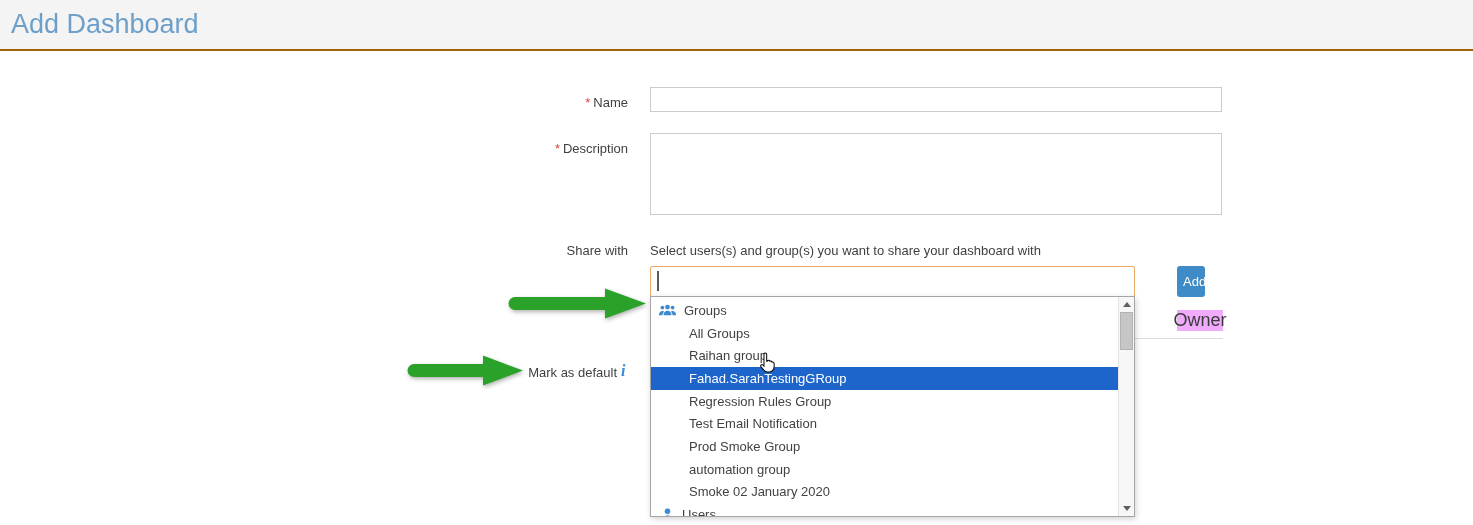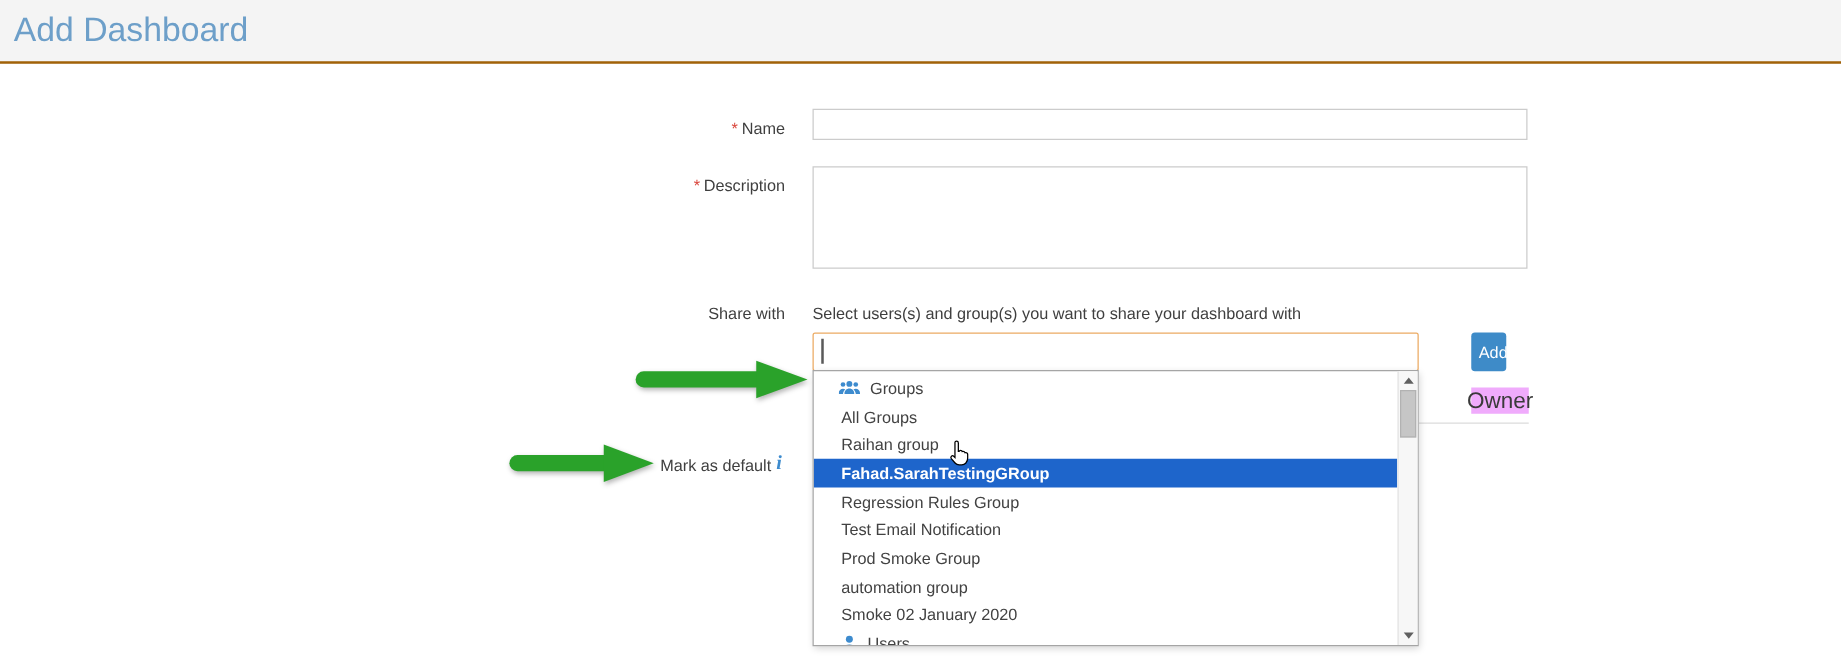--- a/index.html
+++ b/index.html
@@ -32,23 +32,23 @@
            cursor:pointer;}
   .owner-cell{position:absolute;left:1177px;top:310px;width:46px;height:21px;background:#f0abfc;
               color:#3a3a3a;font-size:18px;display:flex;align-items:center;justify-content:center;}
   .owner-line{position:absolute;left:1135px;top:338px;width:88px;height:1px;background:#dcdcdc;}
 
   
   .dropdown{position:absolute;left:650px;top:296px;width:485px;height:221px;background:#fff;
             border:1px solid #a5a5a5;box-sizing:border-box;box-shadow:1px 2px 6px rgba(0,0,0,.18);}
   .dd-list{position:absolute;left:0;top:0;right:16px;bottom:0;padding-top:2px;overflow:hidden;}
   .dd-row{height:22.7px;display:flex;align-items:center;font-size:13px;color:#424242;cursor:pointer;}
-  .dd-row.hdr{padding-left:8px;gap:8px;margin-left:12px;}
-  .dd-row.item{padding-left:22px;}
-  .dd-row.selected{background:#1e65cb;color:#ffffff;font-weight:bold;}
+  .dd-row.hdr{padding-left:8px;gap:8px;}
+  .dd-row.item{padding-left:38px;}
+  .dd-row.selected{background:#1e65cb;color:#ffffff;}
   .icon-blue{display:inline-flex;align-items:center;}
   .icon-blue svg{fill:#3d8bce;}
 
   
   .sb{position:absolute;right:0;top:0;width:16px;height:100%;background:#f7f7f7;
       border-left:1px solid #e3e3e3;box-sizing:border-box;}
   .sb-btn{position:absolute;left:0;width:100%;height:15px;display:flex;align-items:center;justify-content:center;cursor:pointer;}
   .sb-up{top:0;}
   .sb-down{bottom:0;}
   .tri-up{width:0;height:0;border-left:4px solid transparent;border-right:4px solid transparent;border-bottom:5px solid #606060;}

